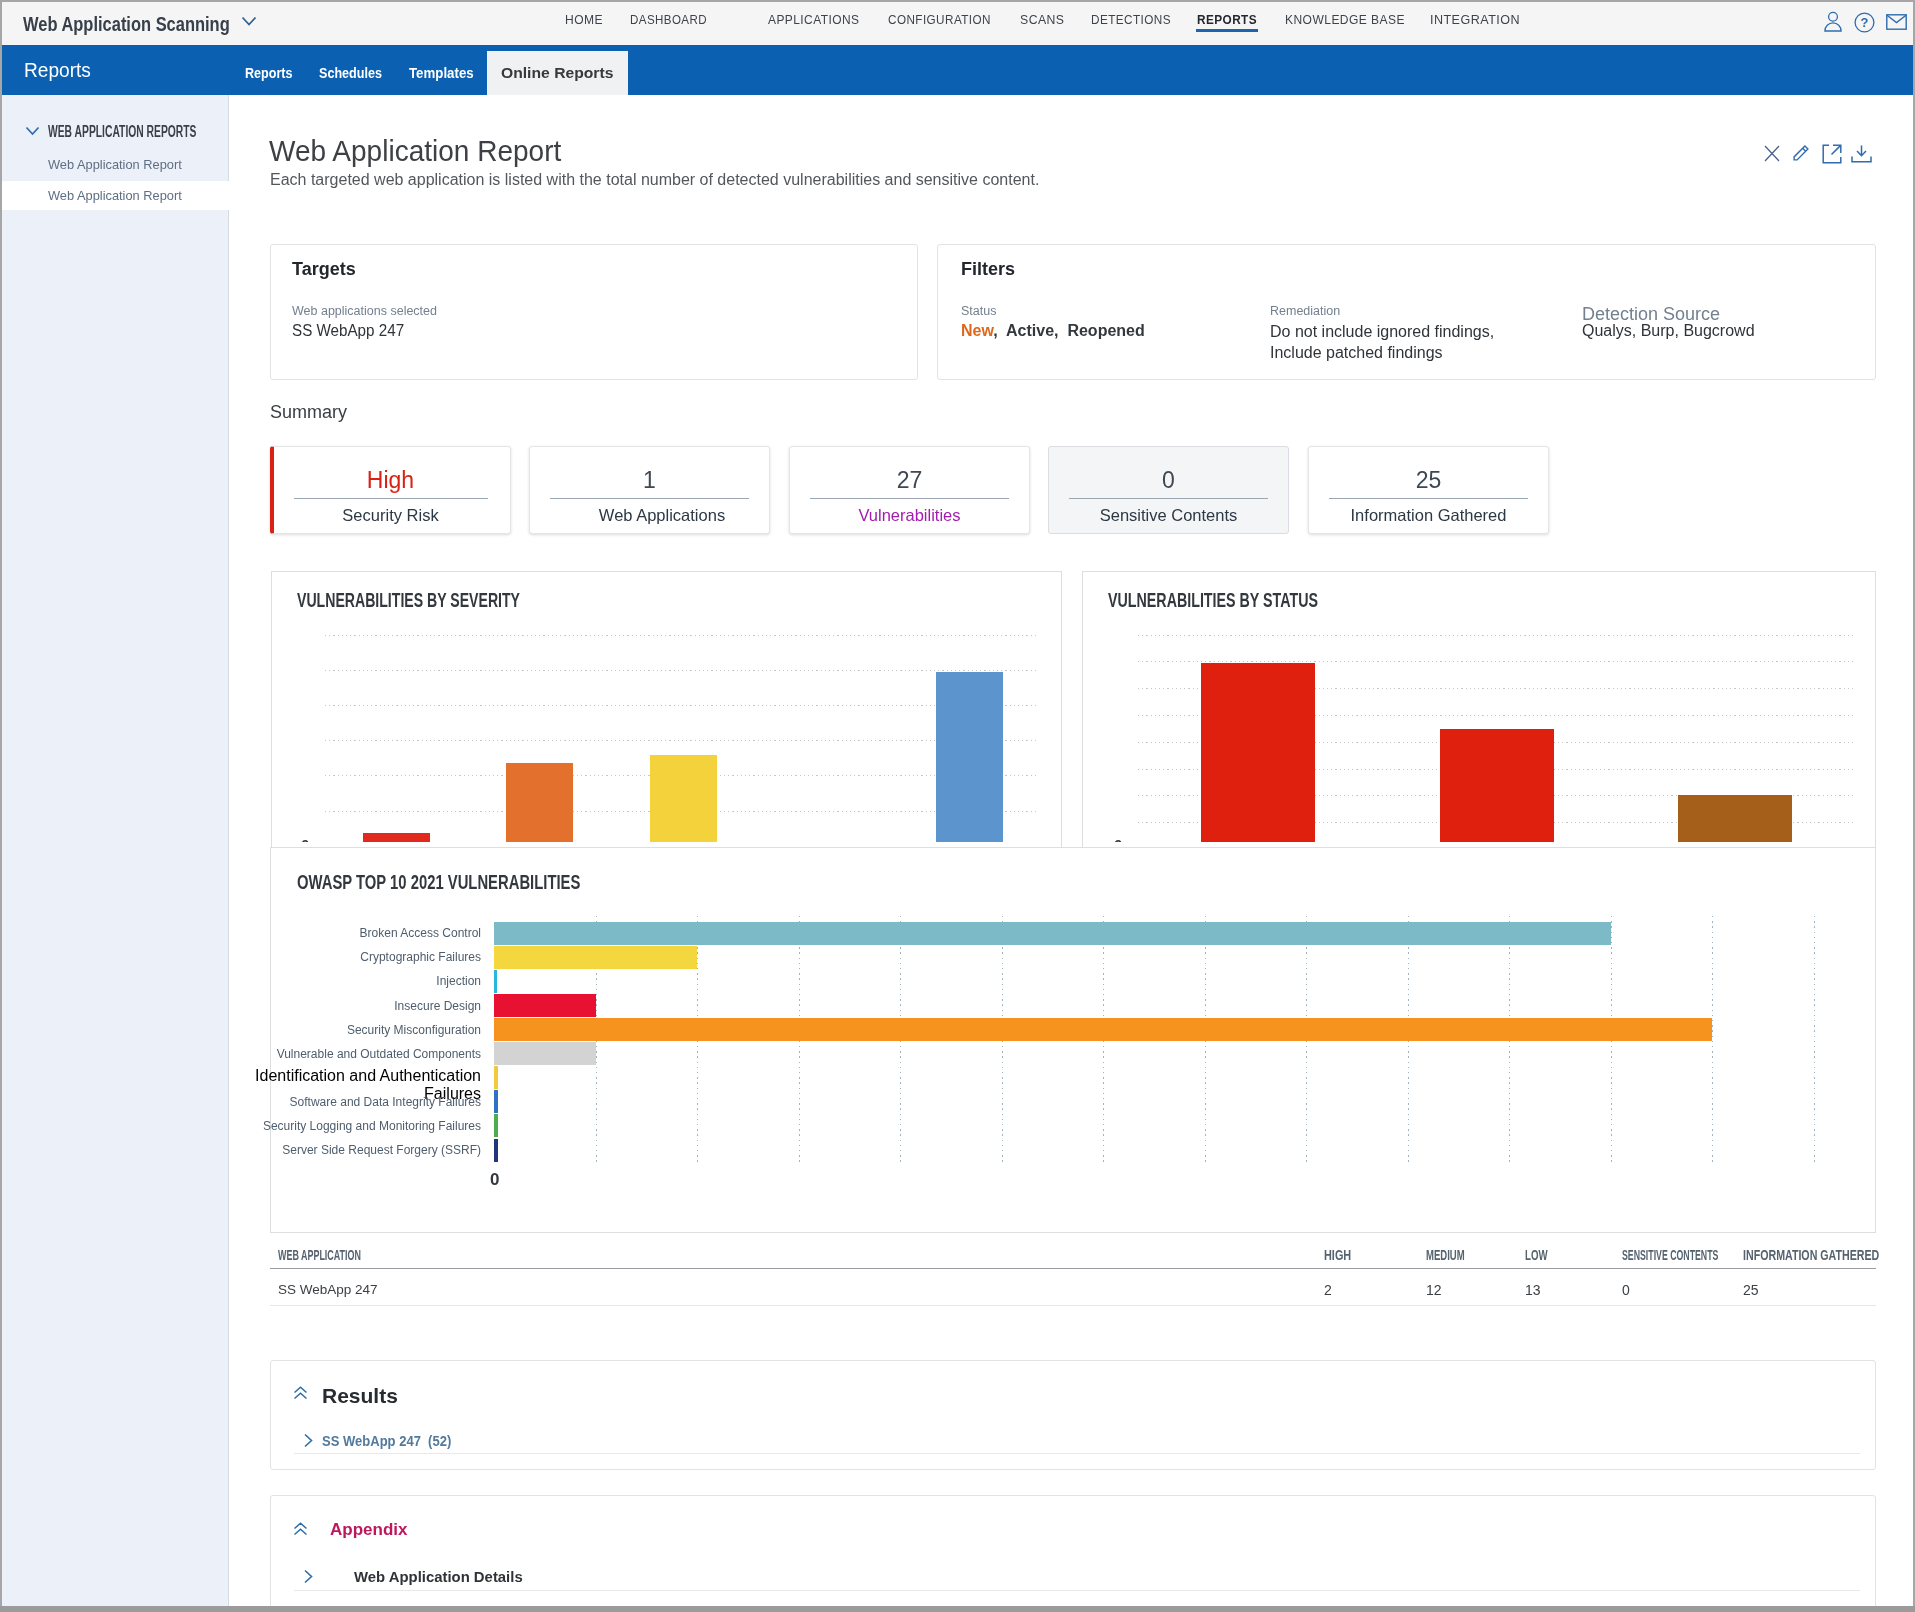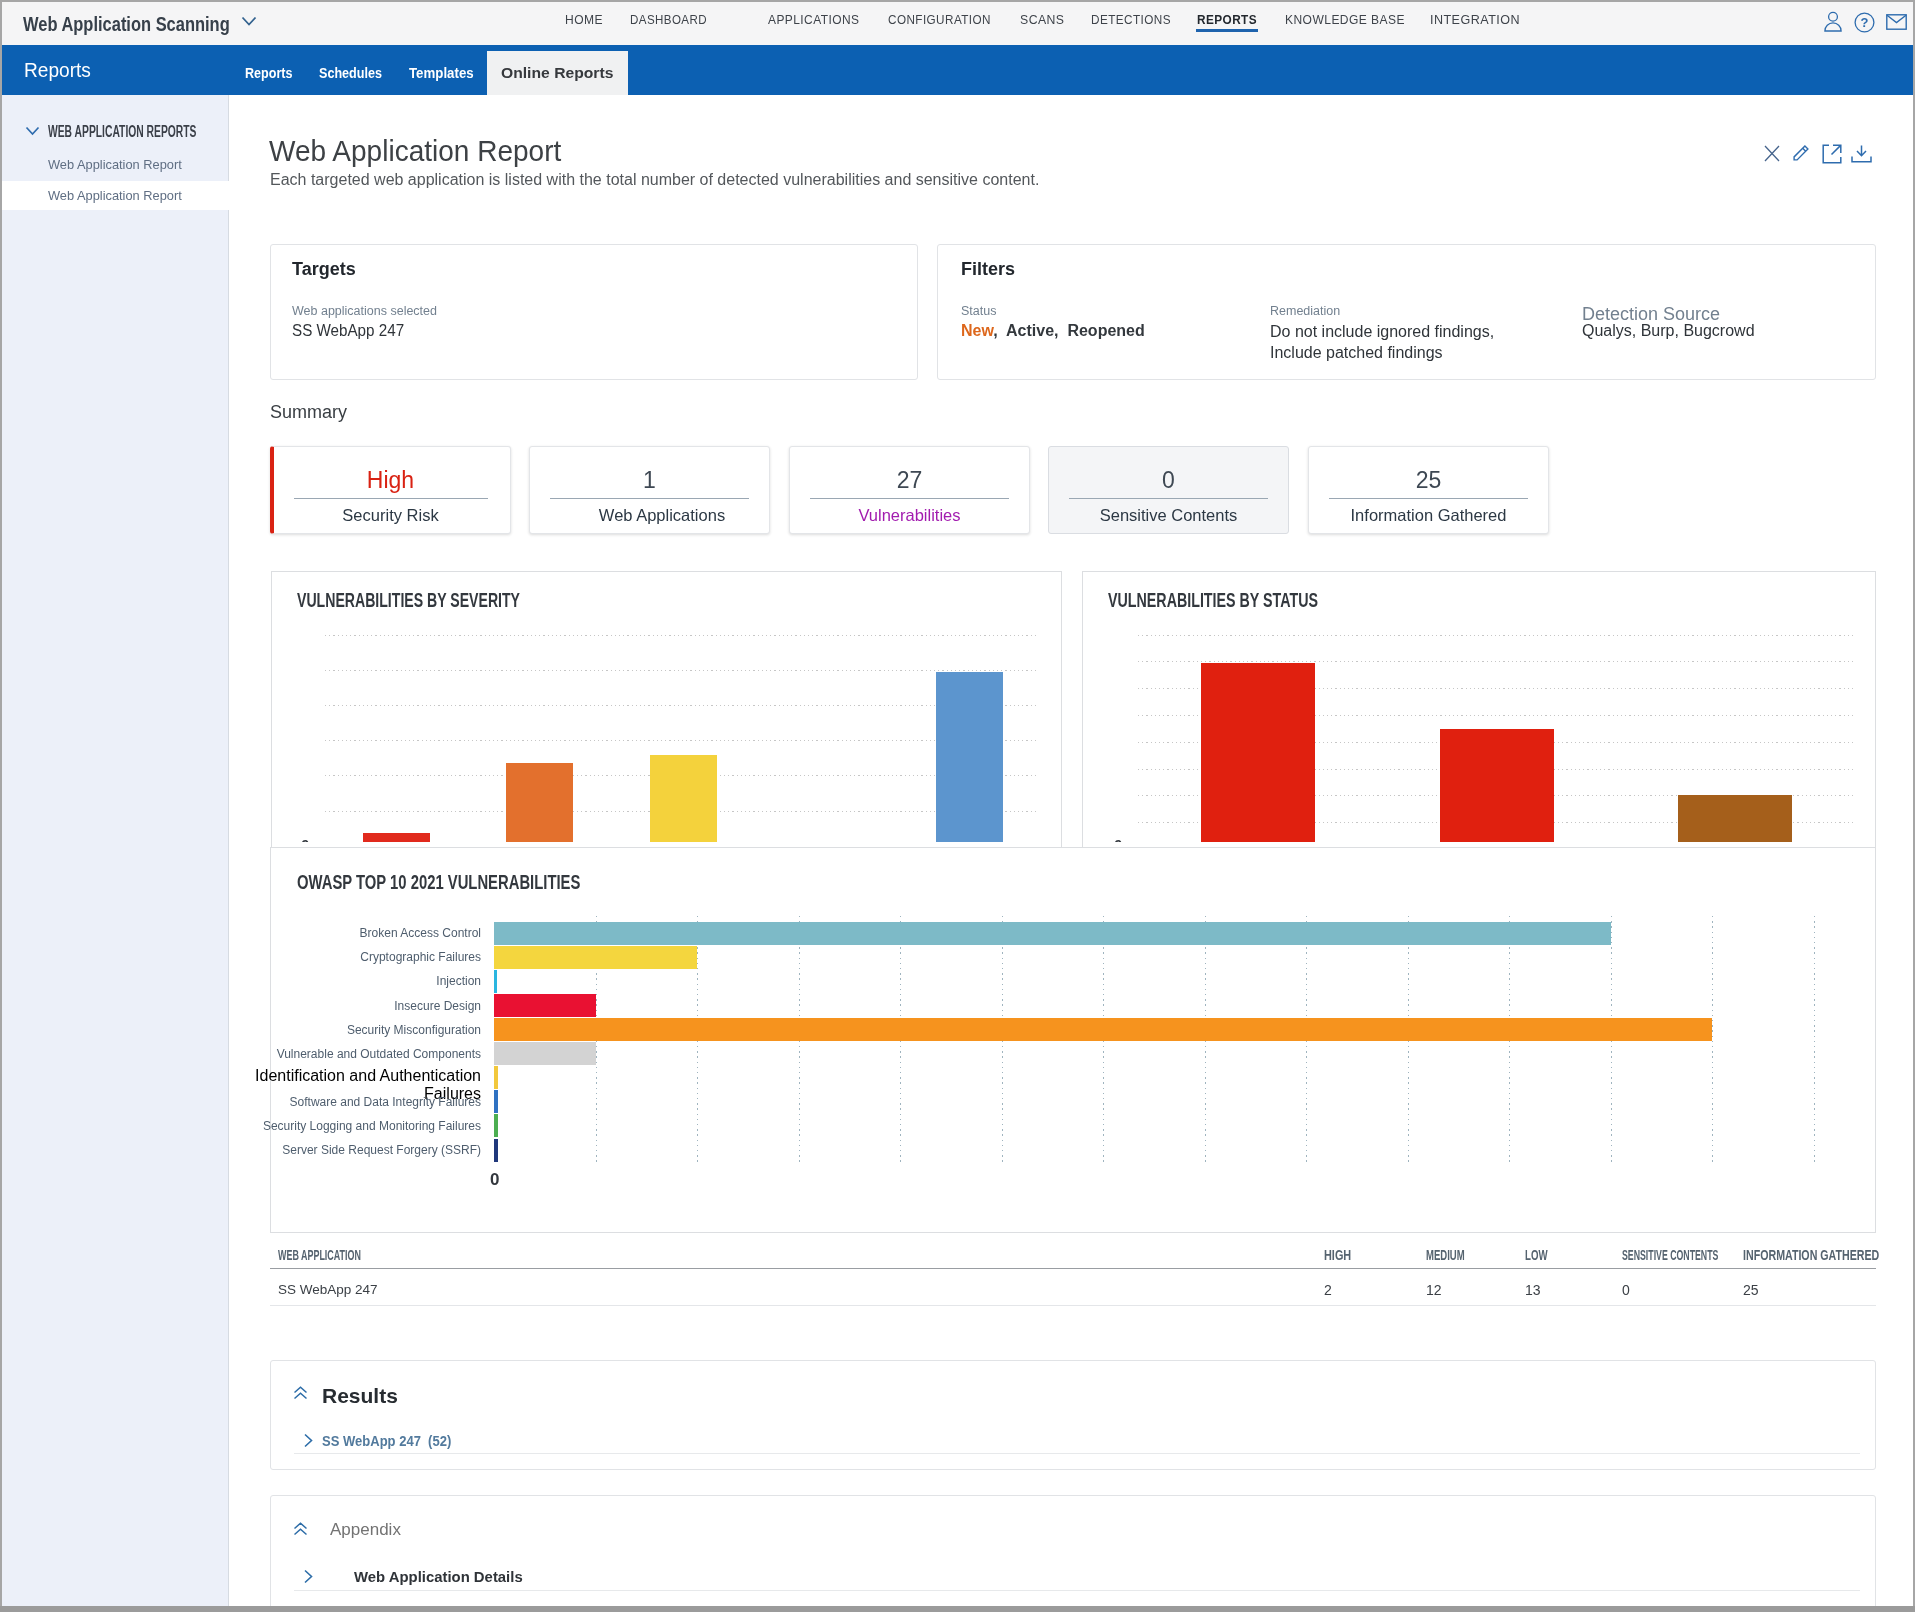--- a/index.html
+++ b/index.html
@@ -210,21 +210,21 @@
   <div class="abs" style="left:322px;top:1384px;font-size:21px;font-weight:bold;color:#272c31;">Results</div>
   <svg class="abs" style="left:303px;top:1433px;" width="10" height="15" viewBox="0 0 10 15">
     <path d="M2 1.5 L8.5 7.5 L2 13.5" fill="none" stroke="#2d6da8" stroke-width="1.6"></path>
     </svg>
   <div class="abs" style="left:322px;top:1432px;font-size:15.5px;font-weight:bold;color:#527a9d;"><span class="cond" style="transform:scaleX(0.84);">SS WebApp 247&nbsp; (52)</span></div>
   <div class="abs" style="left:294px;top:1453px;width:1566px;height:1px;background:#e7e9eb;"></div>
   <div class="abs" style="left:270px;top:1495px;width:1606px;height:140px;border:1px solid #e1e3e6;border-radius:3px;background:#fff;"></div>
   <svg class="abs" style="left:293px;top:1522px;" width="15" height="14" viewBox="0 0 15 14">
     <path d="M1.5 6.5 L7.5 1.2 L13.5 6.5 M1.5 12.5 L7.5 7.2 L13.5 12.5" fill="none" stroke="#2d6da8" stroke-width="1.5"></path>
     </svg>
-  <div class="abs" style="left:330px;top:1520px;font-size:17px;font-weight:normal;color:#737373;">Appendix</div>
+  <div class="abs" style="left:330px;top:1520px;font-size:17px;font-weight:bold;color:#be185d;">Appendix</div>
   <svg class="abs" style="left:303px;top:1569px;" width="10" height="15" viewBox="0 0 10 15">
     <path d="M2 1.5 L8.5 7.5 L2 13.5" fill="none" stroke="#2d6da8" stroke-width="1.6"></path>
     </svg>
   <div class="abs" style="left:322px;top:1568px;font-size:15.5px;font-weight:bold;color:#2f3338;margin-left:32px;"><span class="cond" style="transform:scaleX(0.96);">Web Application Details</span></div>
   <div class="abs" style="left:294px;top:1590px;width:1566px;height:1px;background:#e7e9eb;"></div>
 
   <div class="abs" style="left:0;top:0;width:1915px;height:2px;background:#a6a6a6;"></div>
   <div class="abs" style="left:0;top:0;width:2px;height:1612px;background:#a6a6a6;"></div>
   <div class="abs" style="left:1913px;top:0;width:2px;height:1612px;background:#a6a6a6;"></div>
   <div class="abs" style="left:0;top:1606px;width:1915px;height:6px;background:#9b9b9b;"></div>

